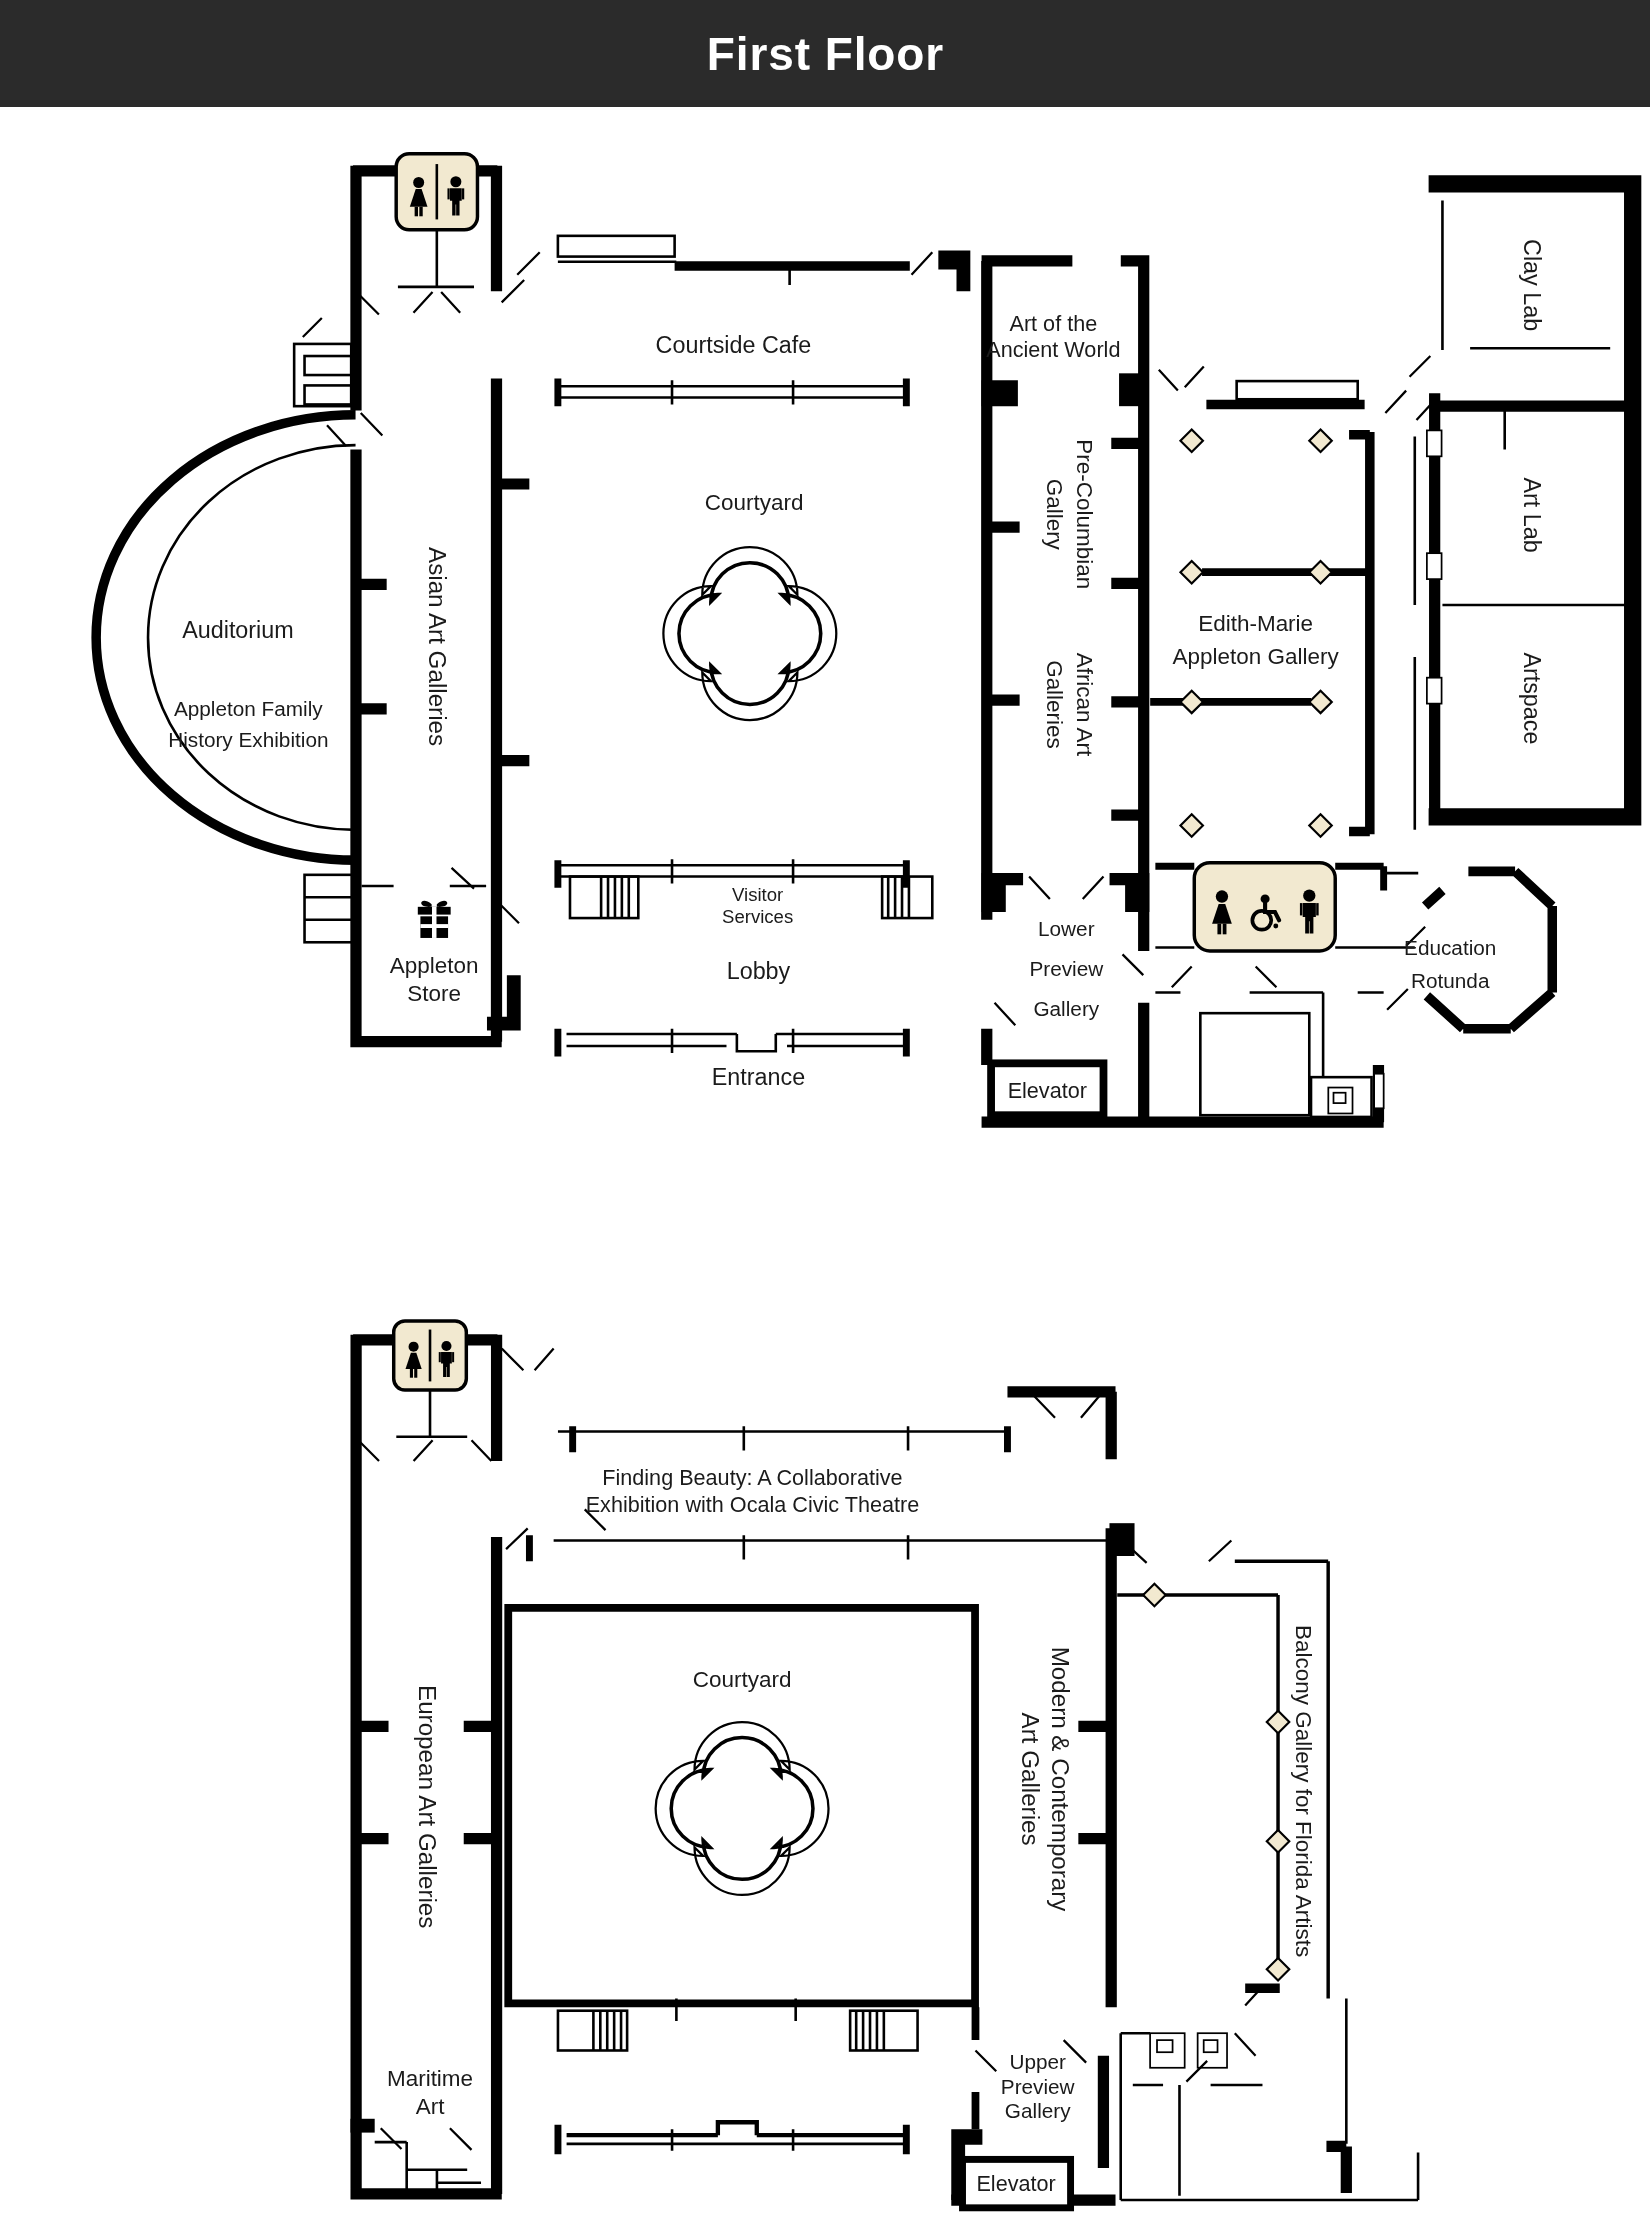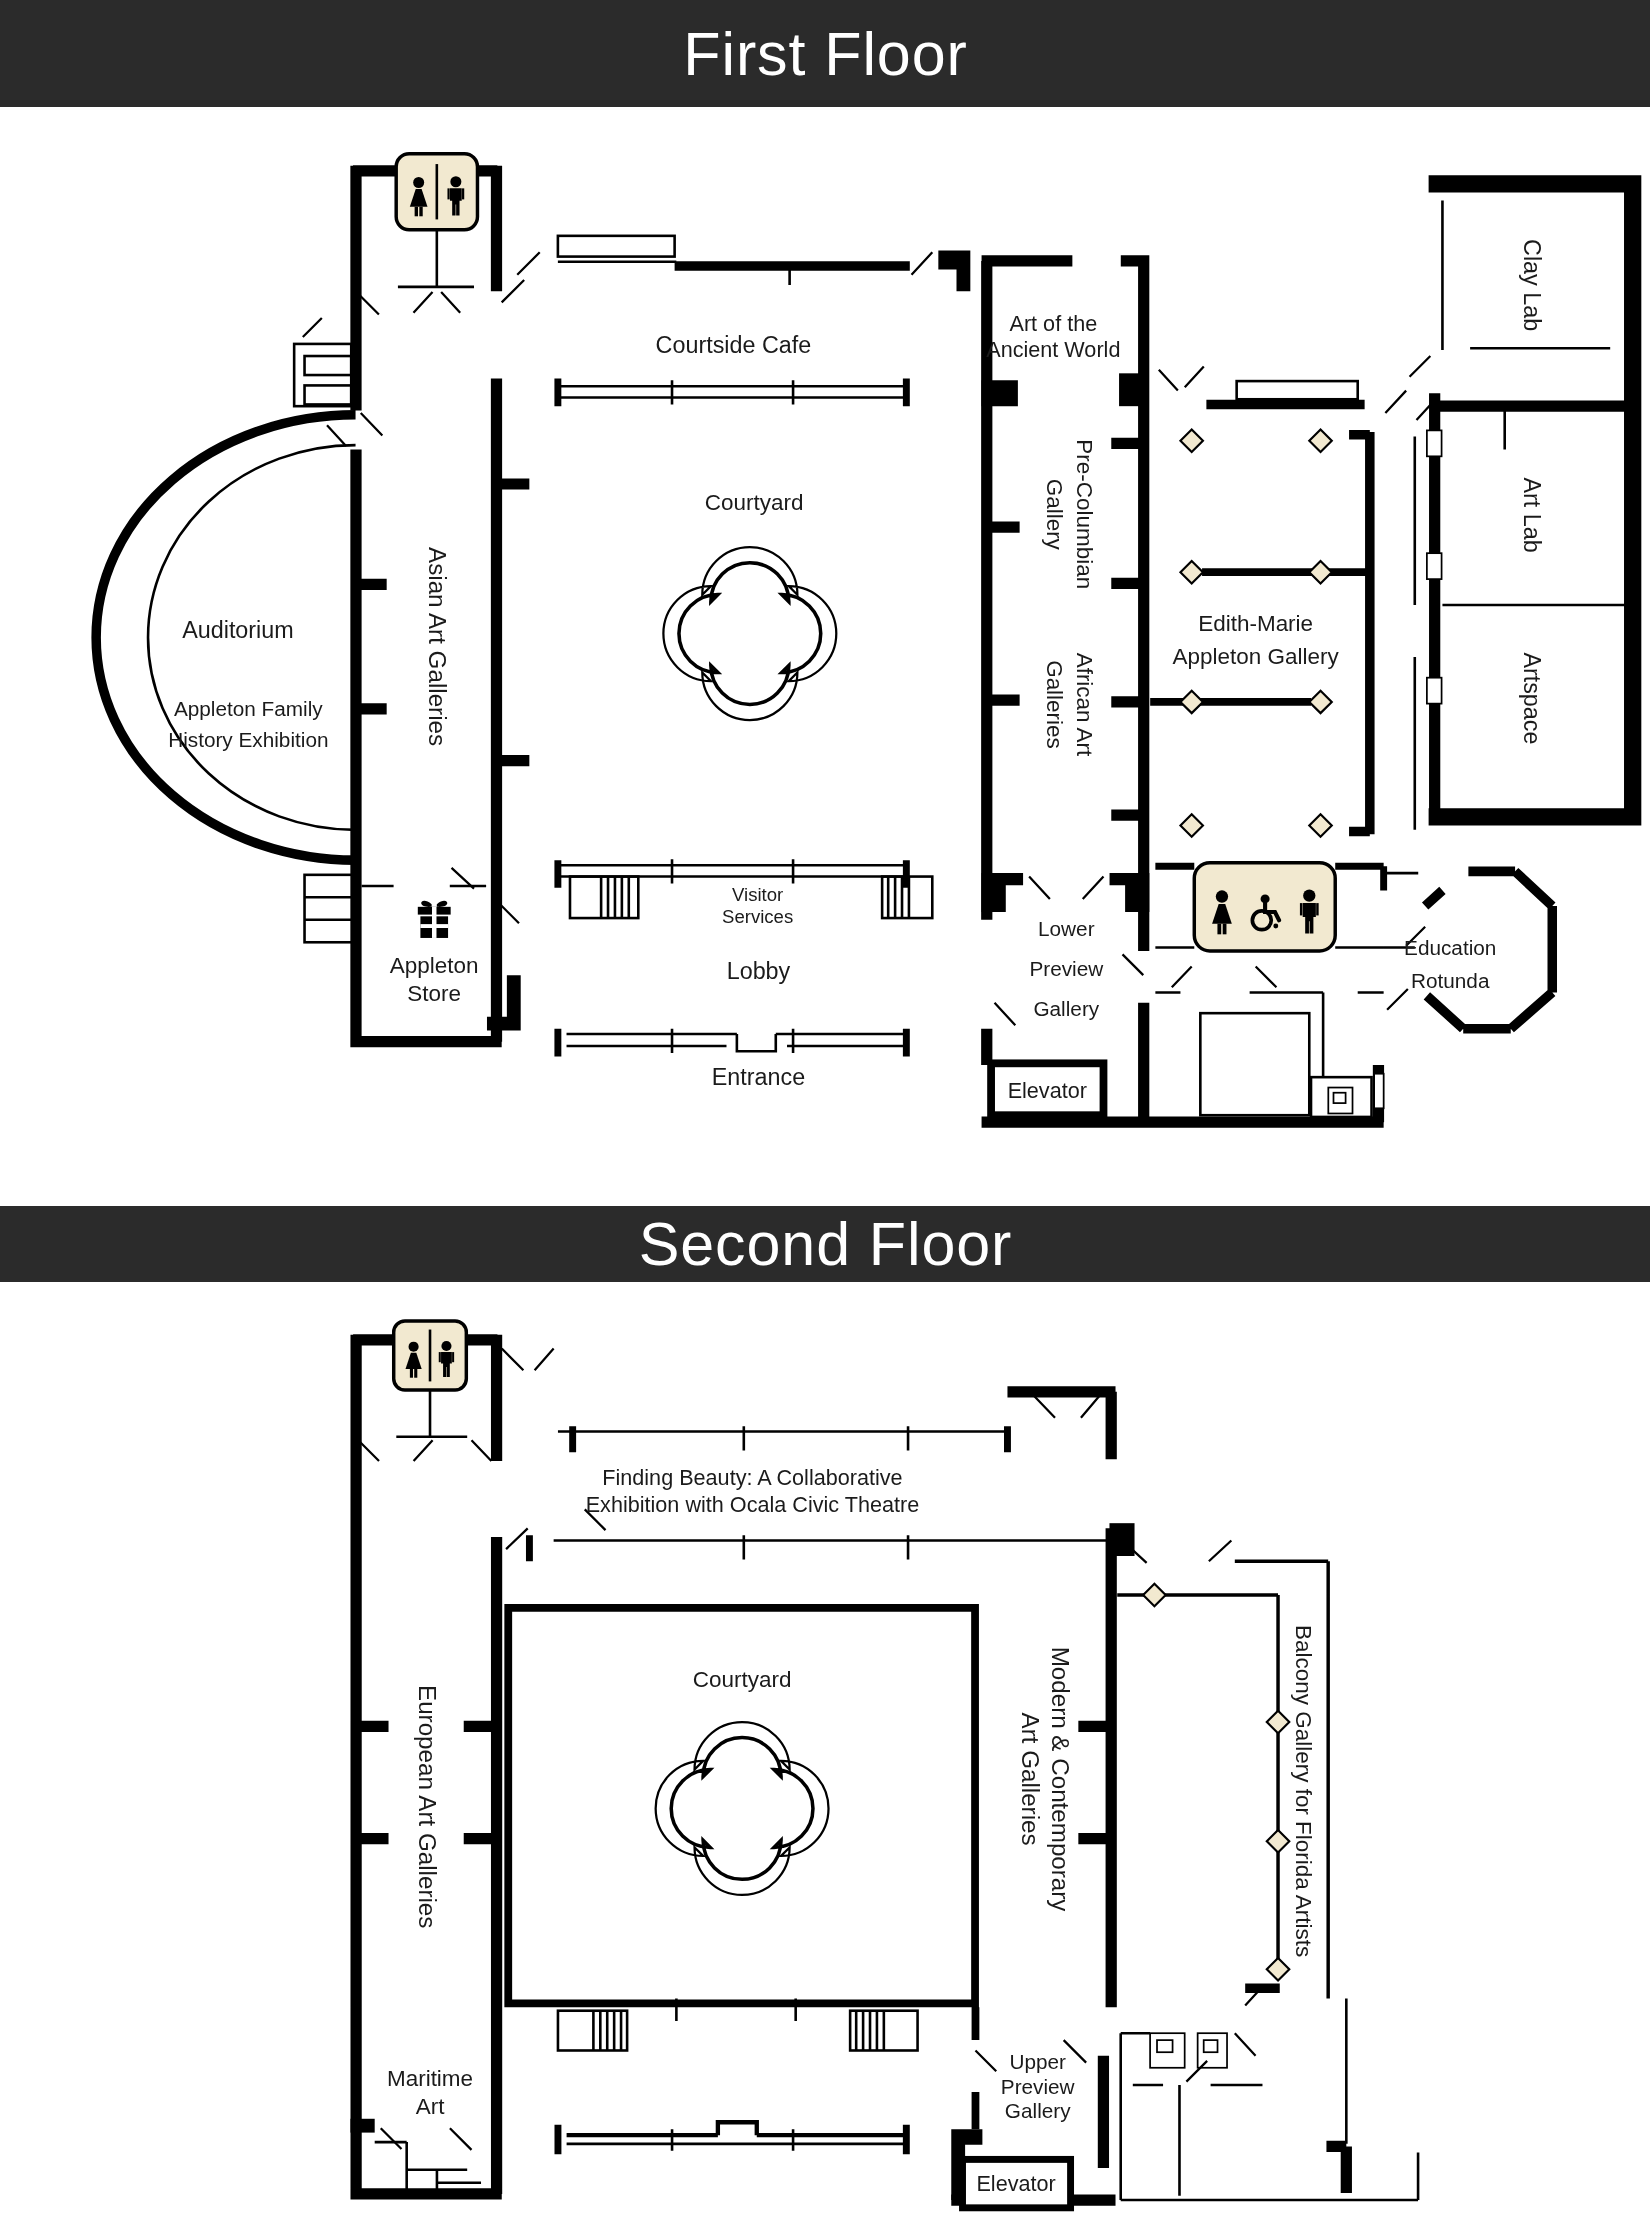--- a/index.html
+++ b/index.html
@@ -1,20 +1,20 @@
 <!DOCTYPE html>
 <html style="font-size:14px"><head>
 <meta charset="utf-8">
 <style>
   html,body{margin:0;padding:0;background:#ffffff;}
   #page{position:relative;width:1651px;height:2214px;background:#fff;overflow:hidden;
         font-family:"Liberation Sans",sans-serif;}
   .banner{position:absolute;left:0;width:1651px;background:#2b2b2b;display:flex;
           align-items:center;justify-content:center;}
-  .banner span{color:#ffffff;font-size:61px;font-weight:400;letter-spacing:0.9px;}
+  .banner span{color:#ffffff;font-size:46px;font-weight:700;letter-spacing:0.9px;}
   #banner1{top:0;height:107px;}
   #banner2{top:1206px;height:76px;}
   svg{position:absolute;left:0;}
   #plan1{top:107px;}
   #plan2{top:1282px;}
   
   .w20{stroke:#000;stroke-width:20;fill:none}
   .w13{stroke:#000;stroke-width:13;fill:none}
   .w11{stroke:#000;stroke-width:11;fill:none}
   .w9{stroke:#000;stroke-width:9;fill:none}
@@ -215,23 +215,20 @@
       <text class="f27" x="877" y="1133">Lobby</text>
       <text class="f24" x="1233" y="1083">Lower</text>
       <text class="f24" x="1233" y="1129">Preview</text>
       <text class="f24" x="1233" y="1175">Gallery</text>
       <text class="f24" x="1677" y="1105">Education</text>
       <text class="f24" x="1677" y="1143">Rotunda</text>
       <text class="f27" x="877" y="1255">Entrance</text>
     </g>
   </svg>
 
-  <div id="banner2" class="banner">
-    <span>Second Floor</span>
-  </div>
 
   <svg id="plan2" width="1651" height="931" viewBox="0 1483 1909 1077">
 
     <g>
       <path class="w13" d="M408,1550 H575 M411.5,1544 V2532 M405,2538 H580
         M574,1544 V1690 M574,1778 V2322 M574,2322 V2538
         M411,1997 H449 M411,2127 H449 M536,1997 H574 M536,2127 H574
         M1285,1610 V1688 M1285,1768 V2322
         M1247,1997 H1285 M1247,2127 H1285
         M1165,1610 H1290

